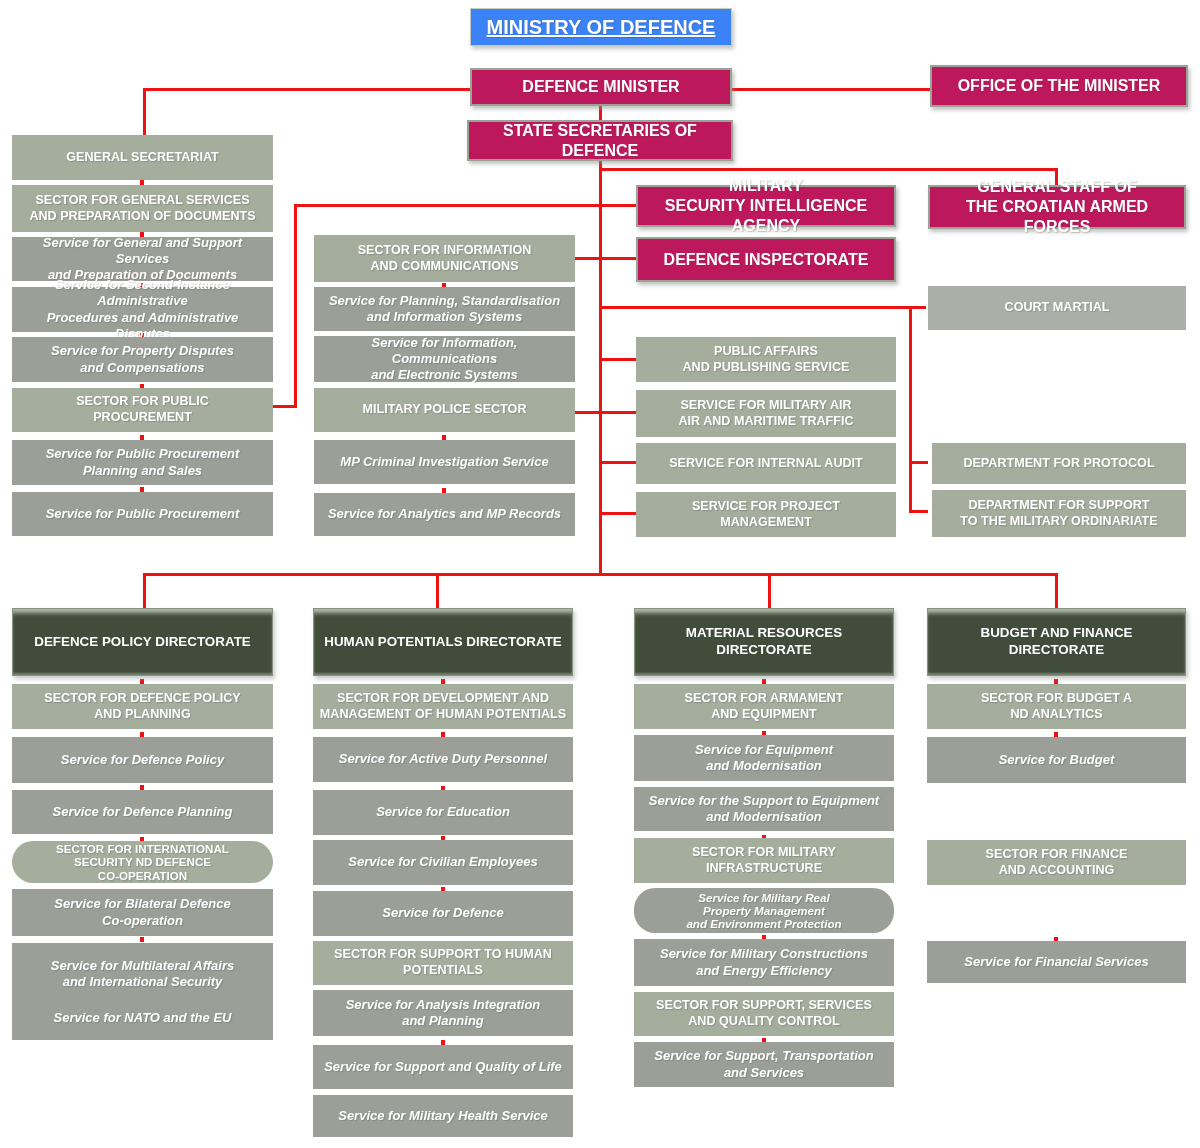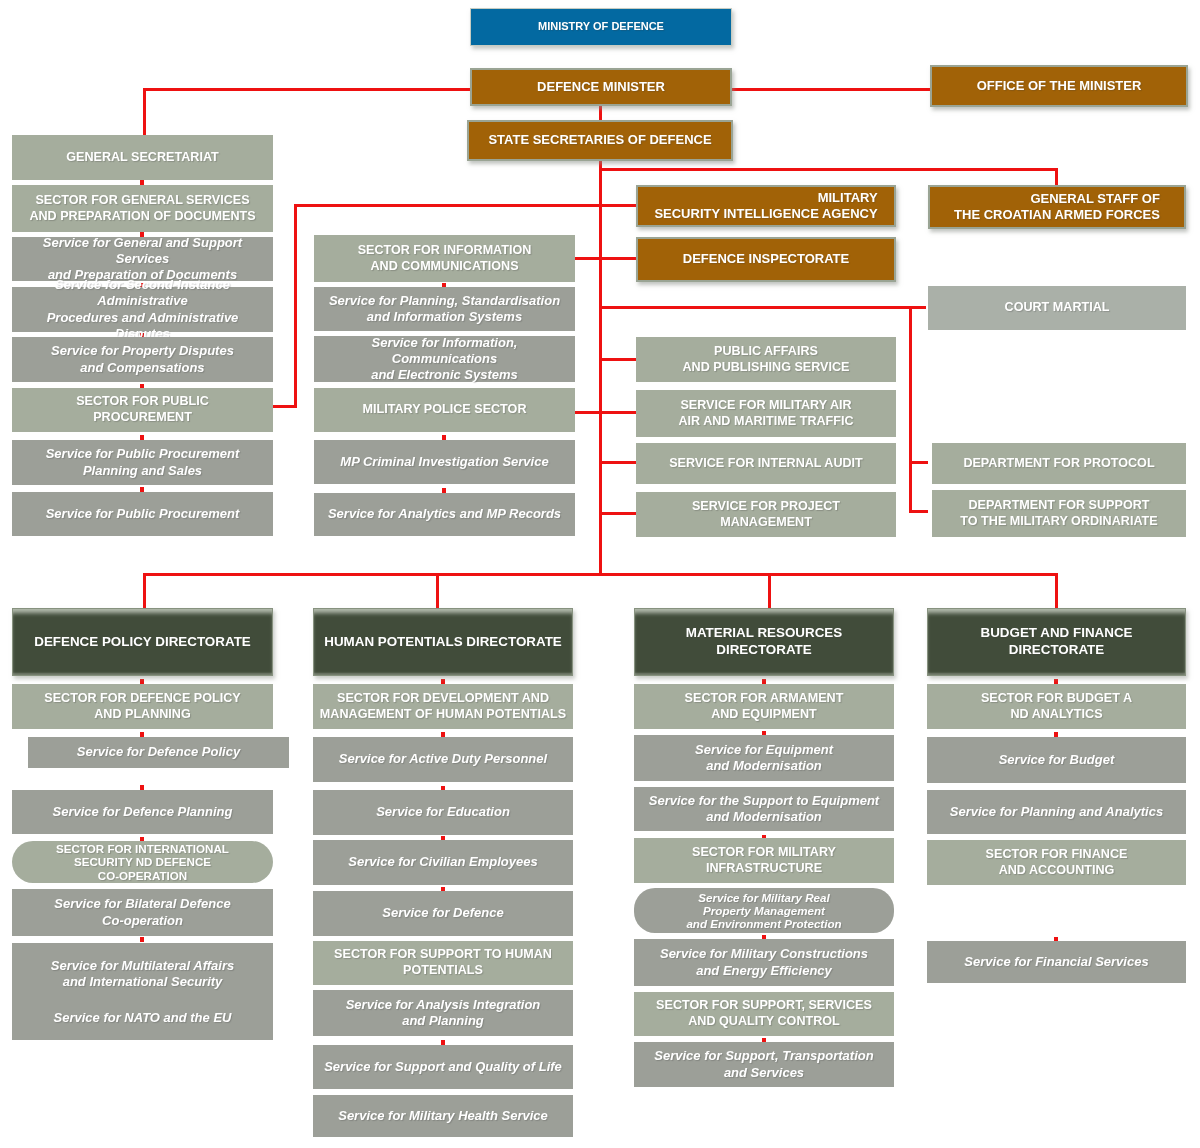--- a/index.html
+++ b/index.html
@@ -1,22 +1,22 @@
 <!DOCTYPE html>
 <html><head>
 <meta charset="utf-8">
 <style>
   html,body{margin:0;padding:0;background:#ffffff;}
   #canvas{position:relative;width:1200px;height:1148px;background:#ffffff;overflow:hidden;
           font-family:"Liberation Sans","DejaVu Sans",sans-serif;}
   .box{position:absolute;z-index:2;display:flex;align-items:center;justify-content:center;
        text-align:center;color:#ffffff;font-weight:bold;font-size:12.6px;line-height:1.25;
        white-space:pre-line;text-shadow:1px 1px 1px rgba(60,60,60,.25);box-sizing:border-box;padding:2px 6px;}
-  .ministry{background:#0369a1;border:1px solid #c6ccc2;box-shadow:2px 3px 4px rgba(150,155,148,.55);font-size:11px;}
-  .dark{background:#a16207;border:2px solid #9aa494;box-shadow:2px 3px 4px rgba(140,145,138,.55);font-size:13px;text-align:right;}
+  .ministry{background:#3b82f6;border:1px solid #c6ccc2;box-shadow:2px 3px 4px rgba(150,155,148,.55);font-size:20px;text-decoration:underline;}
+  .dark{background:#be185d;border:2px solid #9aa494;box-shadow:2px 3px 4px rgba(140,145,138,.55);font-size:16px;}
   .darkbig{background:#414c3a;border:1px solid #87927f;box-shadow:inset 0 6px 4px -2px rgba(214,221,208,.75),
            inset 0 -3px 2px -1px rgba(214,221,208,.35),2px 3px 4px rgba(150,155,148,.5);font-size:13.4px;}
   .sage{background:#a5ad9d;}
   .light{background:#aab0a8;}
   .gray{background:#9c9f98;font-size:13px;font-style:italic;}
   .small{font-size:11.6px;line-height:1.15;border-radius:21px;}
   .line{position:absolute;z-index:1;background:#ee1111;}
   .tick{position:absolute;z-index:1;background:#ee1111;width:4px;height:5px;}
 </style>
 </head>
@@ -124,21 +124,21 @@
   <div class="box dark" style="left:928px;top:185px;width:258px;height:44px">GENERAL STAFF OF
 THE CROATIAN ARMED FORCES</div>
   <div class="box light" style="left:928px;top:286px;width:258px;height:44px">COURT MARTIAL</div>
   <div class="box sage" style="left:932px;top:443px;width:254px;height:41px">DEPARTMENT FOR PROTOCOL</div>
   <div class="box sage" style="left:932px;top:490px;width:254px;height:47px">DEPARTMENT FOR SUPPORT
 TO THE MILITARY ORDINARIATE</div>
 
   <div class="box darkbig" style="left:12px;top:608px;width:261px;height:68px">DEFENCE POLICY DIRECTORATE</div>
   <div class="box sage" style="left:12px;top:684px;width:261px;height:45px">SECTOR FOR DEFENCE POLICY
 AND PLANNING</div>
-  <div class="box gray" style="left:28px;top:737px;width:261px;height:31px">Service for Defence Policy</div>
+  <div class="box gray" style="left:12px;top:737px;width:261px;height:46px">Service for Defence Policy</div>
   <div class="box gray" style="left:12px;top:790px;width:261px;height:44px">Service for Defence Planning</div>
   <div class="box sage small" style="left:12px;top:841px;width:261px;height:42px">SECTOR FOR INTERNATIONAL
 SECURITY ND DEFENCE
 CO-OPERATION</div>
   <div class="box gray" style="left:12px;top:889px;width:261px;height:47px">Service for Bilateral Defence
 Co-operation</div>
   <div class="box gray" style="left:12px;top:943px;width:261px;height:62px">Service for Multilateral Affairs
 and International Security</div>
   <div class="box gray" style="left:12px;top:997px;width:261px;height:43px">Service for NATO and the EU</div>
 
@@ -172,18 +172,17 @@
 and Energy Efficiency</div>
   <div class="box sage" style="left:634px;top:992px;width:260px;height:44px">SECTOR FOR SUPPORT, SERVICES
 AND QUALITY CONTROL</div>
   <div class="box gray" style="left:634px;top:1042px;width:260px;height:45px">Service for Support, Transportation
 and Services</div>
 
   <div class="box darkbig" style="left:927px;top:608px;width:259px;height:68px">BUDGET AND FINANCE DIRECTORATE</div>
   <div class="box sage" style="left:927px;top:684px;width:259px;height:45px">SECTOR FOR BUDGET A
 ND ANALYTICS</div>
   <div class="box gray" style="left:927px;top:737px;width:259px;height:46px">Service for Budget</div>
-  <div class="box gray" style="left:927px;top:790px;width:259px;height:44px">Service for Planning and Analytics</div>
   <div class="box sage" style="left:927px;top:840px;width:259px;height:45px">SECTOR FOR FINANCE
 AND ACCOUNTING</div>
   <div class="box gray" style="left:927px;top:941px;width:259px;height:42px">Service for Financial Services</div>
 
 </div>
 
 </body></html>

